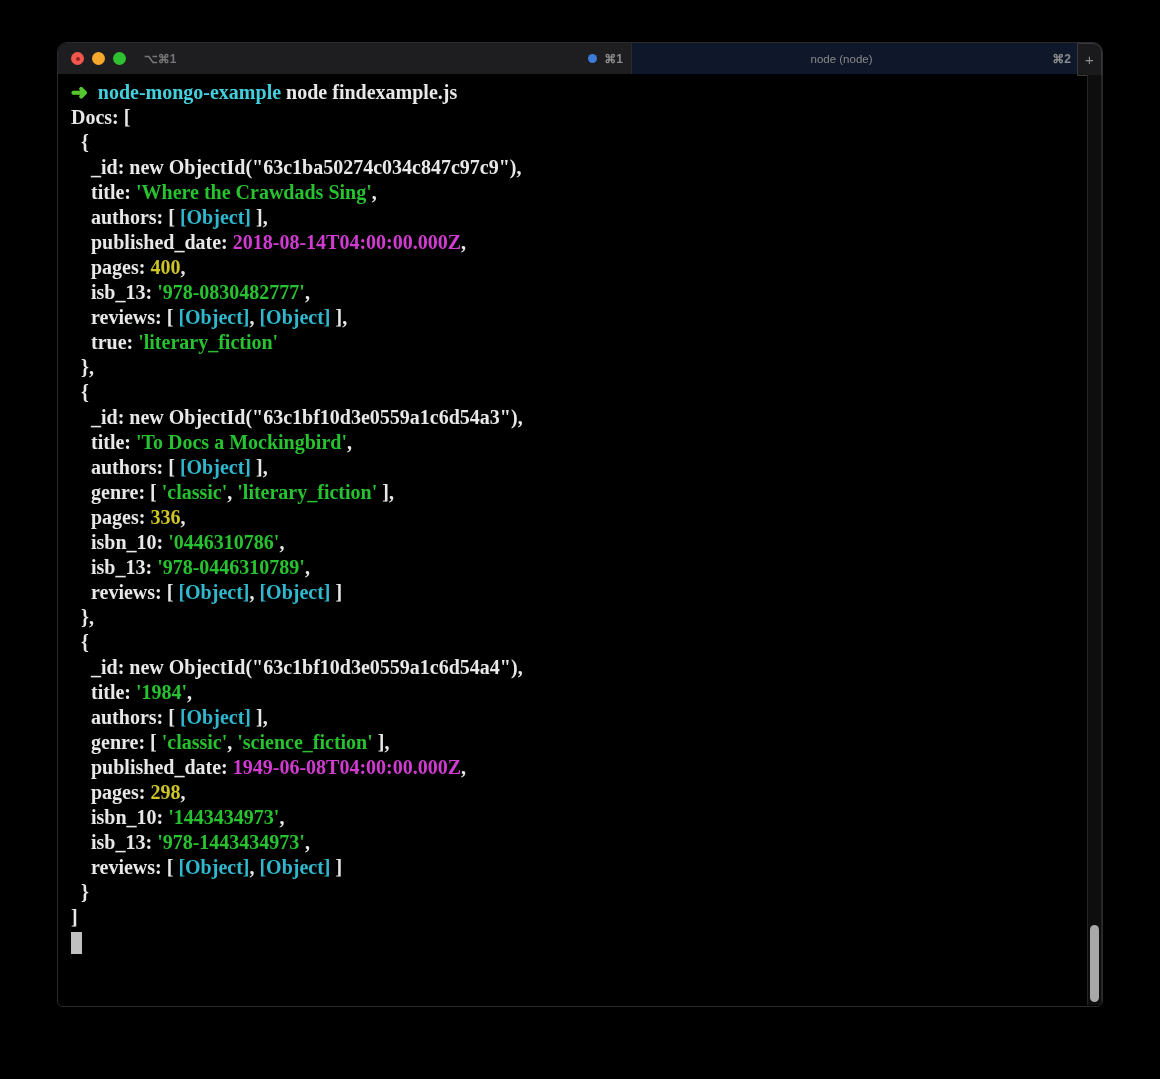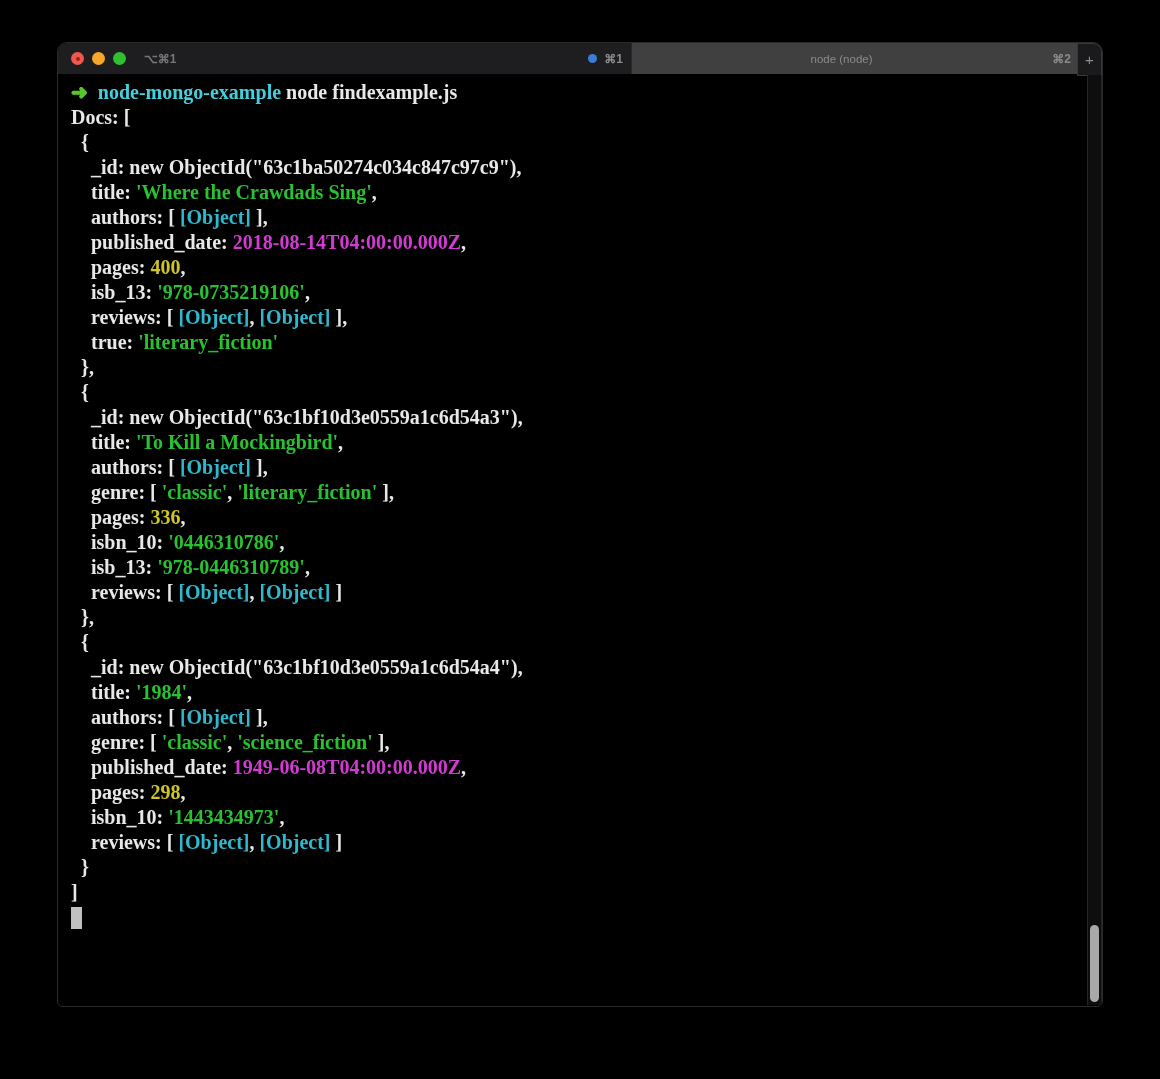--- a/index.html
+++ b/index.html
@@ -9,21 +9,21 @@
     position:absolute; left:57px; top:42px; width:1046px; height:965px;
     background:#000; border:1px solid #2a2a2a; border-radius:10px 10px 6px 6px;
   }
   .tabbar {
     position:relative; height:31px; display:flex; align-items:stretch;
     border-radius:9px 9px 0 0; overflow:visible;
     font-family:"Liberation Sans", sans-serif;
   }
   .tab { position:relative; display:flex; align-items:center; }
   .tab.active { width:573px; background:#1e1e20; border-radius:9px 0 0 0; }
-  .tab.inactive { flex:1; background:#404040; border-left:1px solid #2a2a2c; margin-right:23px; }
+  .tab.inactive { flex:1; background:#0f172a; border-left:1px solid #2a2a2c; margin-right:23px; }
   .traffic { position:absolute; left:13px; top:0; height:100%; display:flex; align-items:center; gap:8px; }
   .light { width:13px; height:13px; border-radius:50%; position:relative; }
   .light.red { background:#f2564d; }
   .light.red::after { content:""; position:absolute; left:4.5px; top:4.5px; width:4px; height:4px; border-radius:50%; background:#97231f; }
   .light.yellow { background:#f6a72c; }
   .light.green { background:#2fc12f; }
   .mod { position:absolute; left:86px; color:#767676; font-size:12px; font-weight:bold; }
   .tab-title { position:absolute; left:0; right:0; top:0; height:100%; display:flex; align-items:center; justify-content:center; font-size:11.5px; white-space:nowrap; overflow:hidden; }
   .tab.active .tab-title { color:#adadad; left:150px; right:45px; justify-content:flex-start; font-size:11px; }
   .tab.inactive .tab-title { color:#8a8a8a; }
@@ -87,42 +87,43 @@
     </div>
     <div class="term" id="term">
         <div class="tline"><span class="arrow">➜</span><span>  </span><span class="dir">node-mongo-example</span><span> node findexample.js</span></div>
         <div class="tline"><span>Docs: [</span></div>
         <div class="tline"><span>  {</span></div>
         <div class="tline"><span>    _id: new ObjectId("63c1ba50274c034c847c97c9"),</span></div>
         <div class="tline"><span>    title: </span><span class="g">'Where the Crawdads Sing'</span><span>,</span></div>
         <div class="tline"><span>    authors: [ </span><span class="c">[Object]</span><span> ],</span></div>
         <div class="tline"><span>    published_date: </span><span class="m">2018-08-14T04:00:00.000Z</span><span>,</span></div>
         <div class="tline"><span>    pages: </span><span class="y">400</span><span>,</span></div>
-        <div class="tline"><span>    isb_13: </span><span class="g">'978-0735219106'</span><span>,</span></div>
+        <div class="tline"><span>    isb_13: </span><span class="g">'978-0830482777'</span><span>,</span></div>
         <div class="tline"><span>    reviews: [ </span><span class="c">[Object]</span><span>, </span><span class="c">[Object]</span><span> ],</span></div>
         <div class="tline"><span>    true: </span><span class="g">'literary_fiction'</span></div>
         <div class="tline"><span>  },</span></div>
         <div class="tline"><span>  {</span></div>
         <div class="tline"><span>    _id: new ObjectId("63c1bf10d3e0559a1c6d54a3"),</span></div>
-        <div class="tline"><span>    title: </span><span class="g">'To Kill a Mockingbird'</span><span>,</span></div>
+        <div class="tline"><span>    title: </span><span class="g">'To Docs a Mockingbird'</span><span>,</span></div>
         <div class="tline"><span>    authors: [ </span><span class="c">[Object]</span><span> ],</span></div>
         <div class="tline"><span>    genre: [ </span><span class="g">'classic'</span><span>, </span><span class="g">'literary_fiction'</span><span> ],</span></div>
         <div class="tline"><span>    pages: </span><span class="y">336</span><span>,</span></div>
         <div class="tline"><span>    isbn_10: </span><span class="g">'0446310786'</span><span>,</span></div>
         <div class="tline"><span>    isb_13: </span><span class="g">'978-0446310789'</span><span>,</span></div>
         <div class="tline"><span>    reviews: [ </span><span class="c">[Object]</span><span>, </span><span class="c">[Object]</span><span> ]</span></div>
         <div class="tline"><span>  },</span></div>
         <div class="tline"><span>  {</span></div>
         <div class="tline"><span>    _id: new ObjectId("63c1bf10d3e0559a1c6d54a4"),</span></div>
         <div class="tline"><span>    title: </span><span class="g">'1984'</span><span>,</span></div>
         <div class="tline"><span>    authors: [ </span><span class="c">[Object]</span><span> ],</span></div>
         <div class="tline"><span>    genre: [ </span><span class="g">'classic'</span><span>, </span><span class="g">'science_fiction'</span><span> ],</span></div>
         <div class="tline"><span>    published_date: </span><span class="m">1949-06-08T04:00:00.000Z</span><span>,</span></div>
         <div class="tline"><span>    pages: </span><span class="y">298</span><span>,</span></div>
         <div class="tline"><span>    isbn_10: </span><span class="g">'1443434973'</span><span>,</span></div>
+        <div class="tline"><span>    isb_13: </span><span class="g">'978-1443434973'</span><span>,</span></div>
         <div class="tline"><span>    reviews: [ </span><span class="c">[Object]</span><span>, </span><span class="c">[Object]</span><span> ]</span></div>
         <div class="tline"><span>  }</span></div>
         <div class="tline"><span>]</span></div>
         <div class="tline"><span class="cursor"></span></div>
       </div>
     <div class="scrolltrack">
       <div class="scrollthumb"></div>
     </div>
   </div>
 </div>

